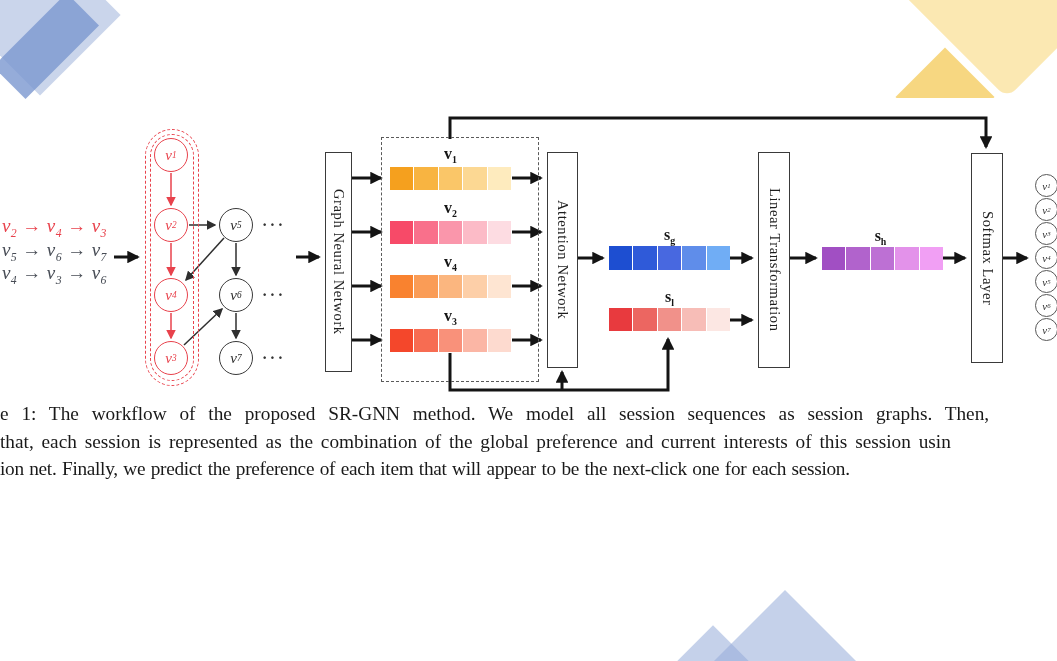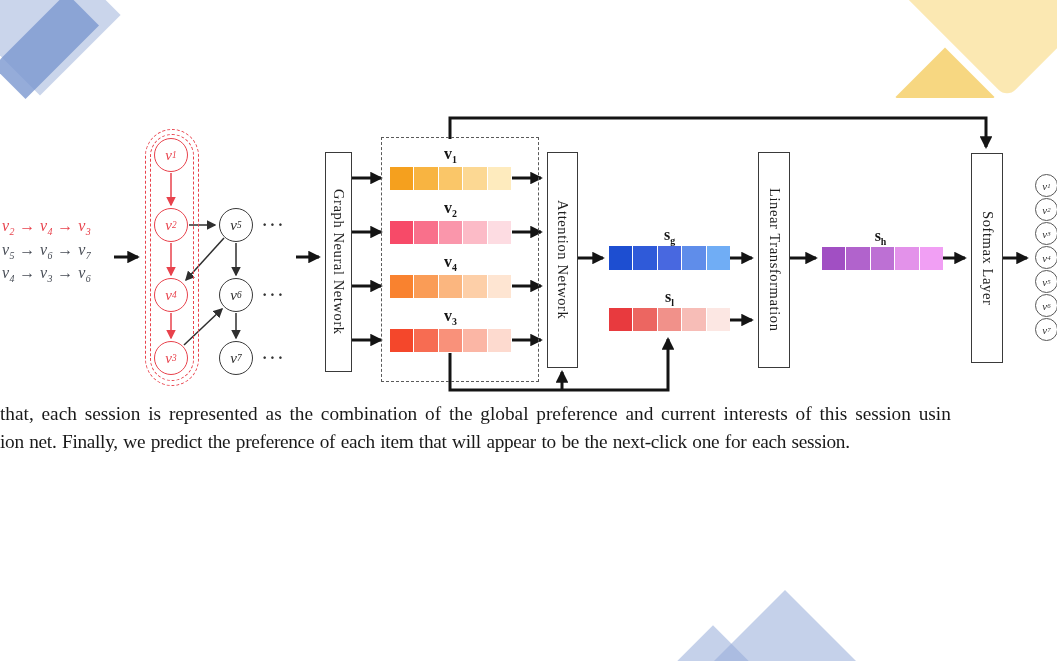--- a/index.html
+++ b/index.html
@@ -19,21 +19,21 @@
   .bm{left:600px;top:561px;width:330px;height:100px;}
   .bm .d1{position:absolute;left:63px;top:85px;width:100px;height:100px;transform:rotate(45deg);
           background:var(--deco_blue);opacity:.55;}
   .bm .d2{position:absolute;left:115px;top:58px;width:140px;height:140px;transform:rotate(45deg);
           background:var(--deco_blue);opacity:.55;}
   
   svg.wires{position:absolute;left:0;top:0;z-index:2;}
   
   .abs{position:absolute;z-index:3;}
   .seq{left:2px;top:214px;}
-  .seq-line{font-style:italic;font-size:16px;line-height:23.5px;letter-spacing:.4px;white-space:nowrap;}
+  .seq-line{font-style:italic;font-size:19px;line-height:23.5px;letter-spacing:.4px;white-space:nowrap;}
   .seq-red{color:var(--accent_red);}
   .seq-gray{color:var(--seq_gray);}
   sub{font-size:.62em;line-height:0;}
   .node{width:34px;height:34px;border-radius:50%;background:#fff;display:flex;align-items:center;
         justify-content:center;font-style:italic;font-size:15px;box-sizing:border-box;}
   .node-red{border:1.6px solid var(--accent_red);color:var(--accent_red);}
   .node-gray{border:1.6px solid var(--node_gray);color:#2b2b2b;}
   .pill{border:1.6px dashed var(--accent_red);border-radius:29px;background:transparent;}
   .dots{font-size:16px;color:#333;letter-spacing:2.5px;font-weight:bold;}
   .pipe-box{background:#fff;border:1.4px solid #3a3a3a;display:flex;align-items:center;justify-content:center;box-sizing:border-box;}
@@ -216,17 +216,18 @@
 
   <div class="abs out-node" style="left:1035px;top:174px;">v<sub>1</sub></div>
   <div class="abs out-node" style="left:1035px;top:198px;">v<sub>2</sub></div>
   <div class="abs out-node" style="left:1035px;top:222px;">v<sub>3</sub></div>
   <div class="abs out-node" style="left:1035px;top:246px;">v<sub>4</sub></div>
   <div class="abs out-node" style="left:1035px;top:270px;">v<sub>5</sub></div>
   <div class="abs out-node" style="left:1035px;top:294px;">v<sub>6</sub></div>
   <div class="abs out-node" style="left:1035px;top:318px;">v<sub>7</sub></div>
 
   <div class="abs caption">
+    <div class="cap-line cap-1">e 1: The workflow of the proposed SR-GNN method. We model all session sequences as session graphs. Then,</div>
     <div class="cap-line cap-3">that, each session is represented as the combination of the global preference and current interests of this session usin</div>
     <div class="cap-line cap-4">ion net. Finally, we predict the preference of each item that will appear to be the next-click one for each session.</div>
   </div>
 
 </div>
 
 </body></html>

